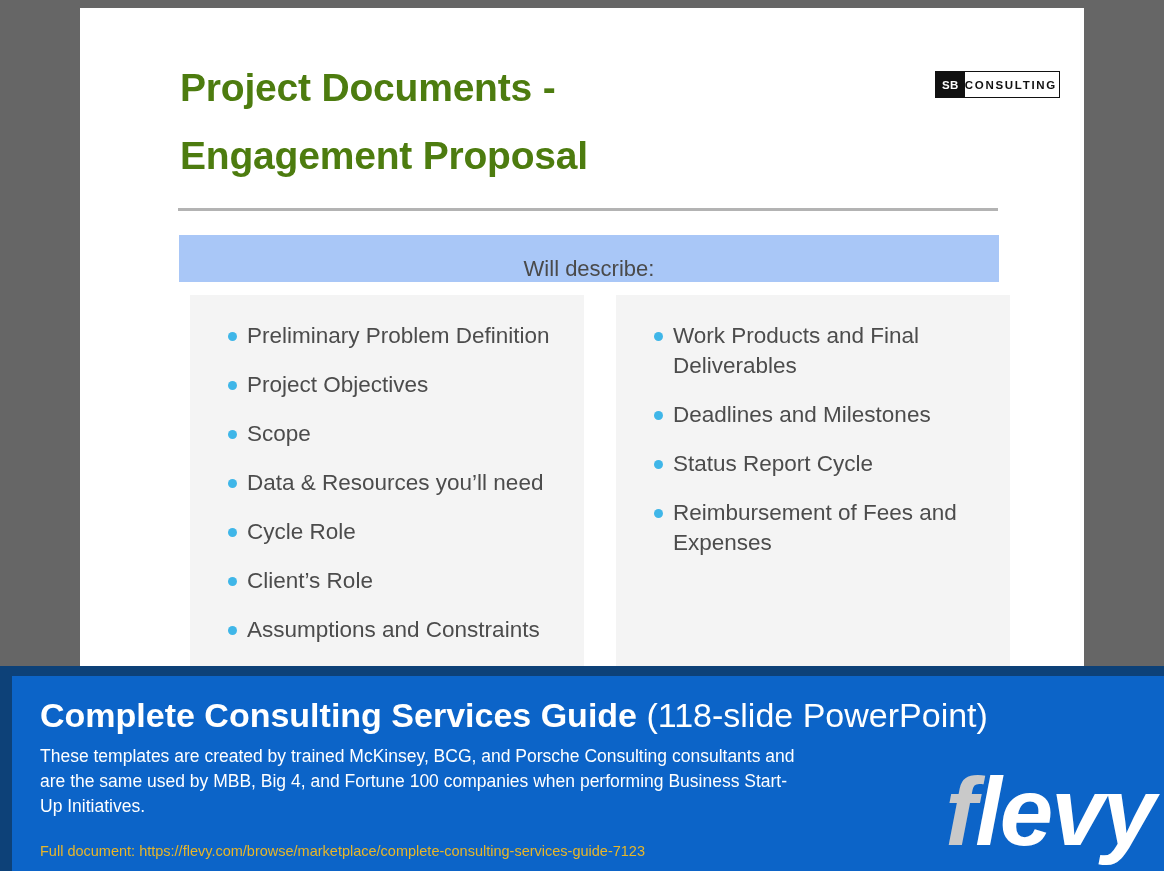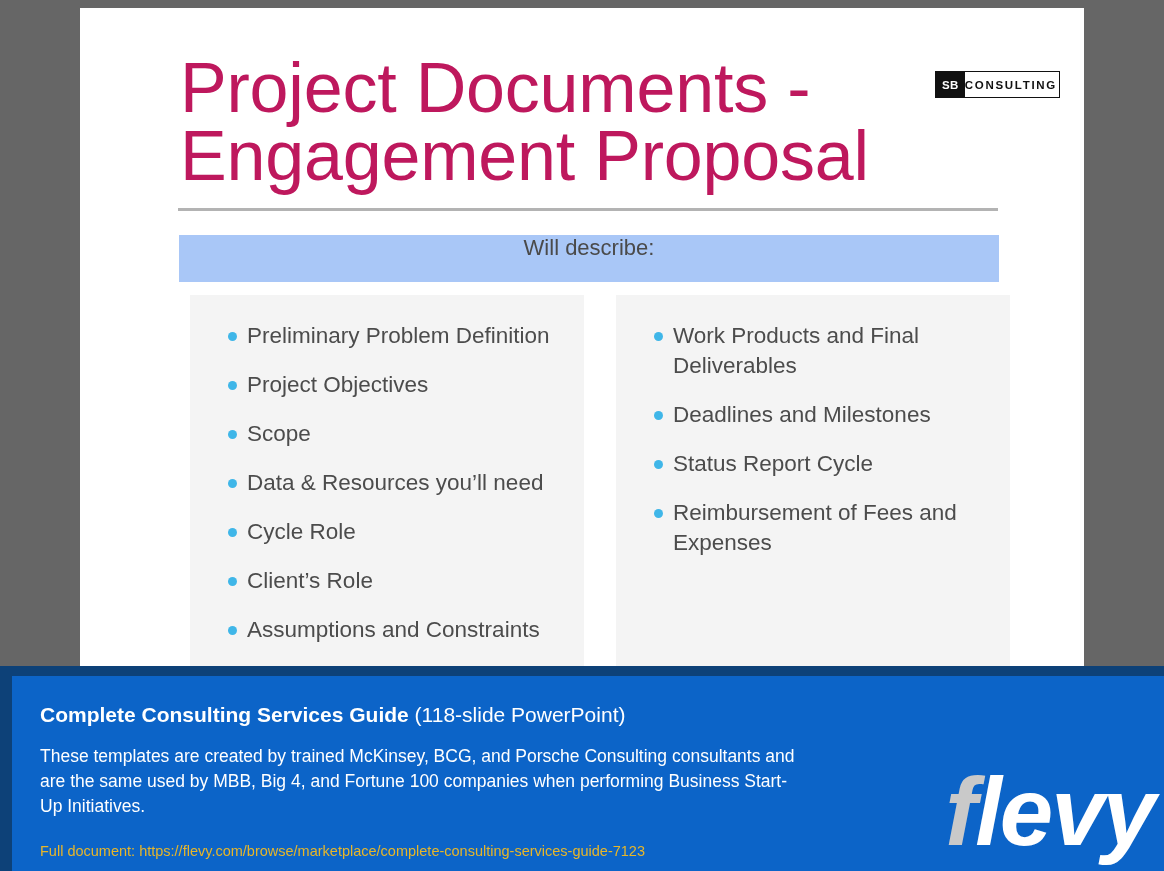--- a/index.html
+++ b/index.html
@@ -63,24 +63,24 @@
     justify-content: center;
     padding-right: 2px;
   }
 
   
   .slide-title {
     position: absolute;
     left: 100px;
     top: 46px;
     width: 700px;
-    font-size: 70px;
+    font-size: 39px;
     line-height: 68px;
-    font-weight: 400;
-    color: #be185d;
+    font-weight: 700;
+    color: #4d7c0f;
     letter-spacing: -0.2px;
     white-space: pre-line;
   }
 
   .title-rule {
     position: absolute;
     left: 98px;
     top: 200px;
     width: 820px;
     height: 3px;
@@ -89,21 +89,21 @@
 
   
   .describe-banner {
     position: absolute;
     left: 99px;
     top: 227px;
     width: 820px;
     height: 47px;
     background: #a9c7f7;
     display: flex;
-    align-items: flex-start;
+    align-items: flex-end;
     justify-content: center;
   }
   .describe-banner-text {
     font-size: 22px;
     color: #4a4a4a;
     font-weight: 400;
   }
 
   
   .columns {
@@ -162,21 +162,21 @@
     top: 10px;
     right: 0;
     bottom: 0;
     background: #0c64c8;
   }
   .footer-headline {
     position: absolute;
     left: 28px;
     top: 20px;
     color: #ffffff;
-    font-size: 21px;
+    font-size: 34px;
     line-height: 38px;
     white-space: nowrap;
   }
   .footer-headline .fh-bold {
     font-weight: bold;
   }
   .footer-headline .fh-light {
     font-weight: 300;
   }
   .footer-body {

